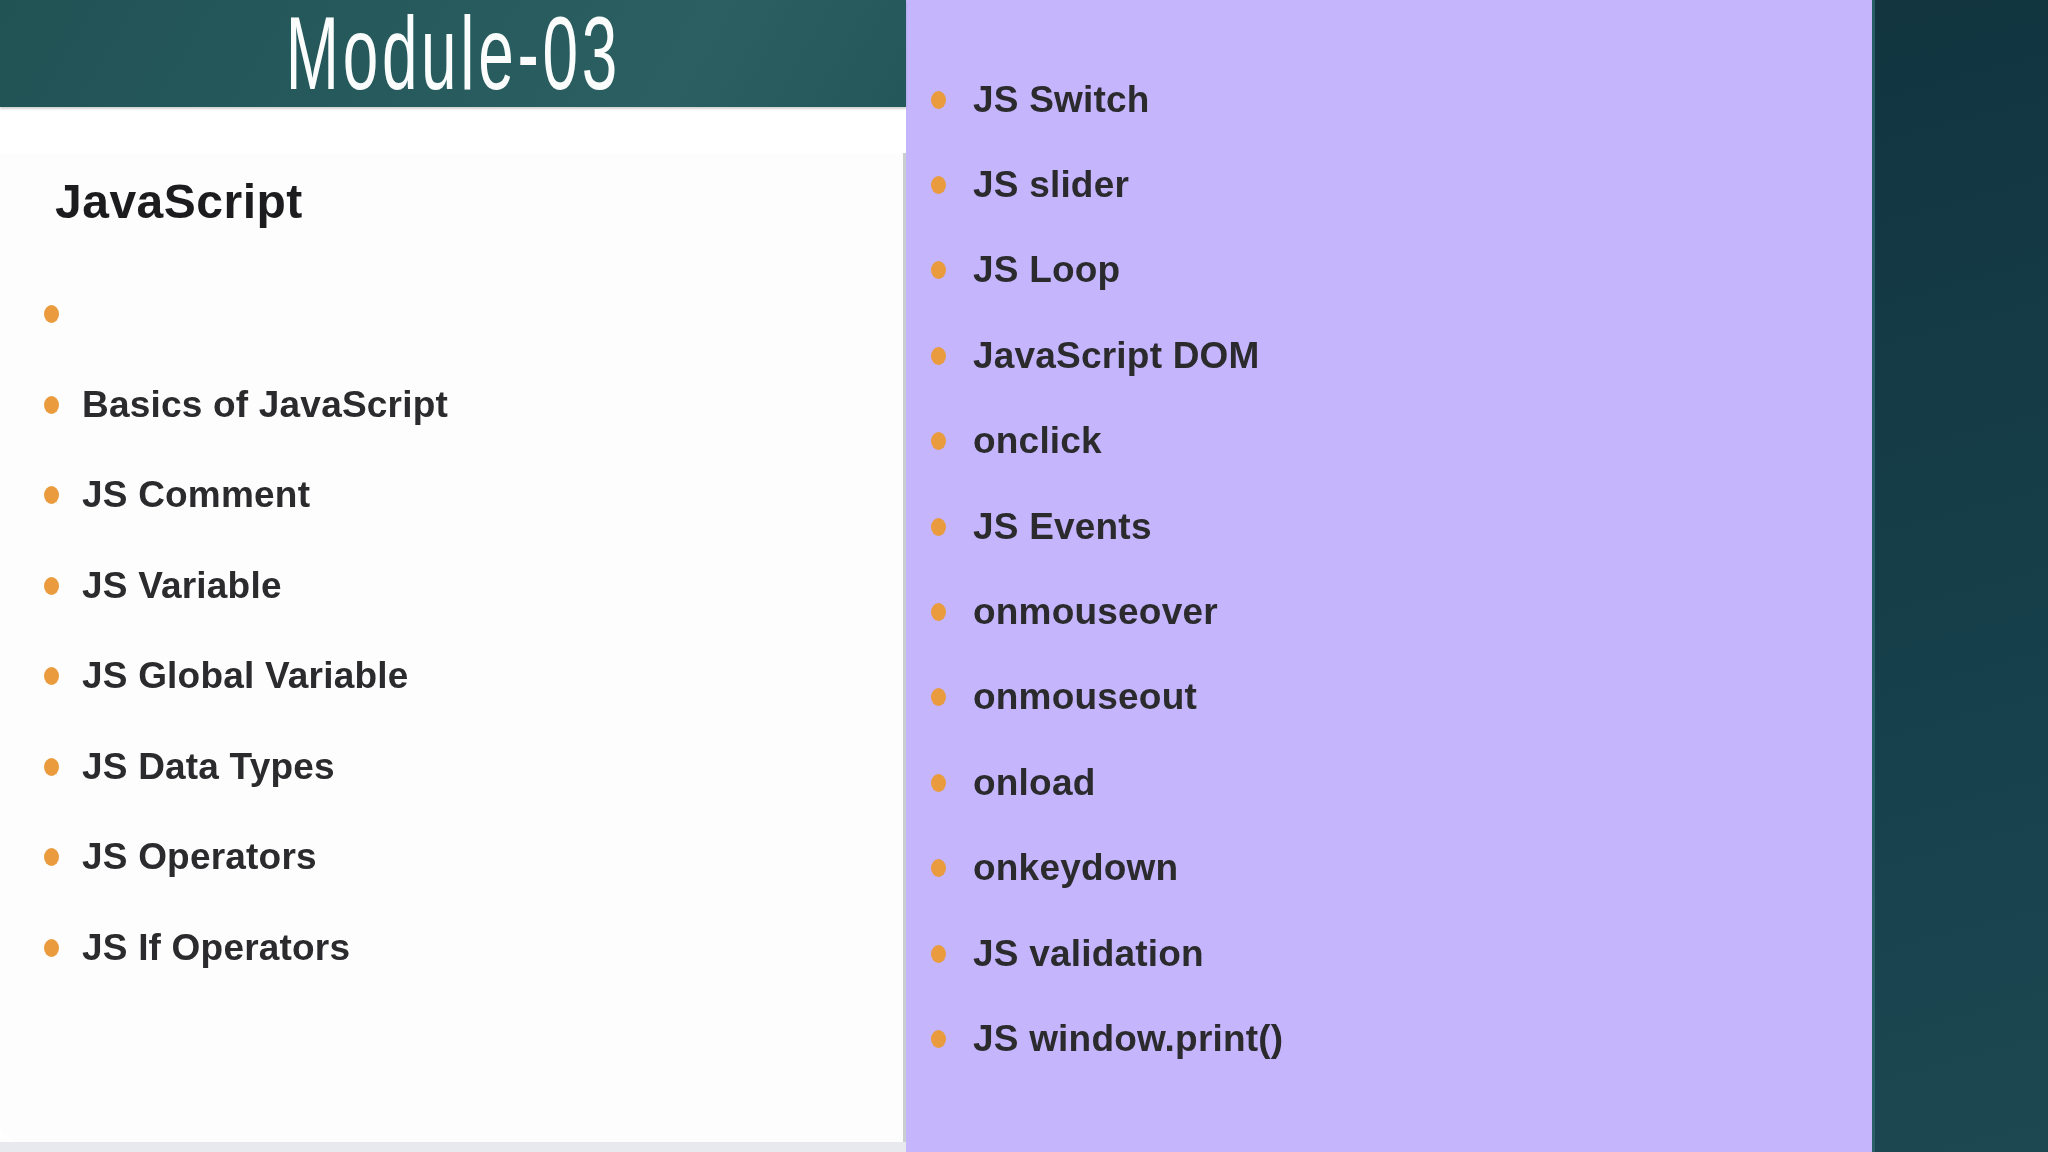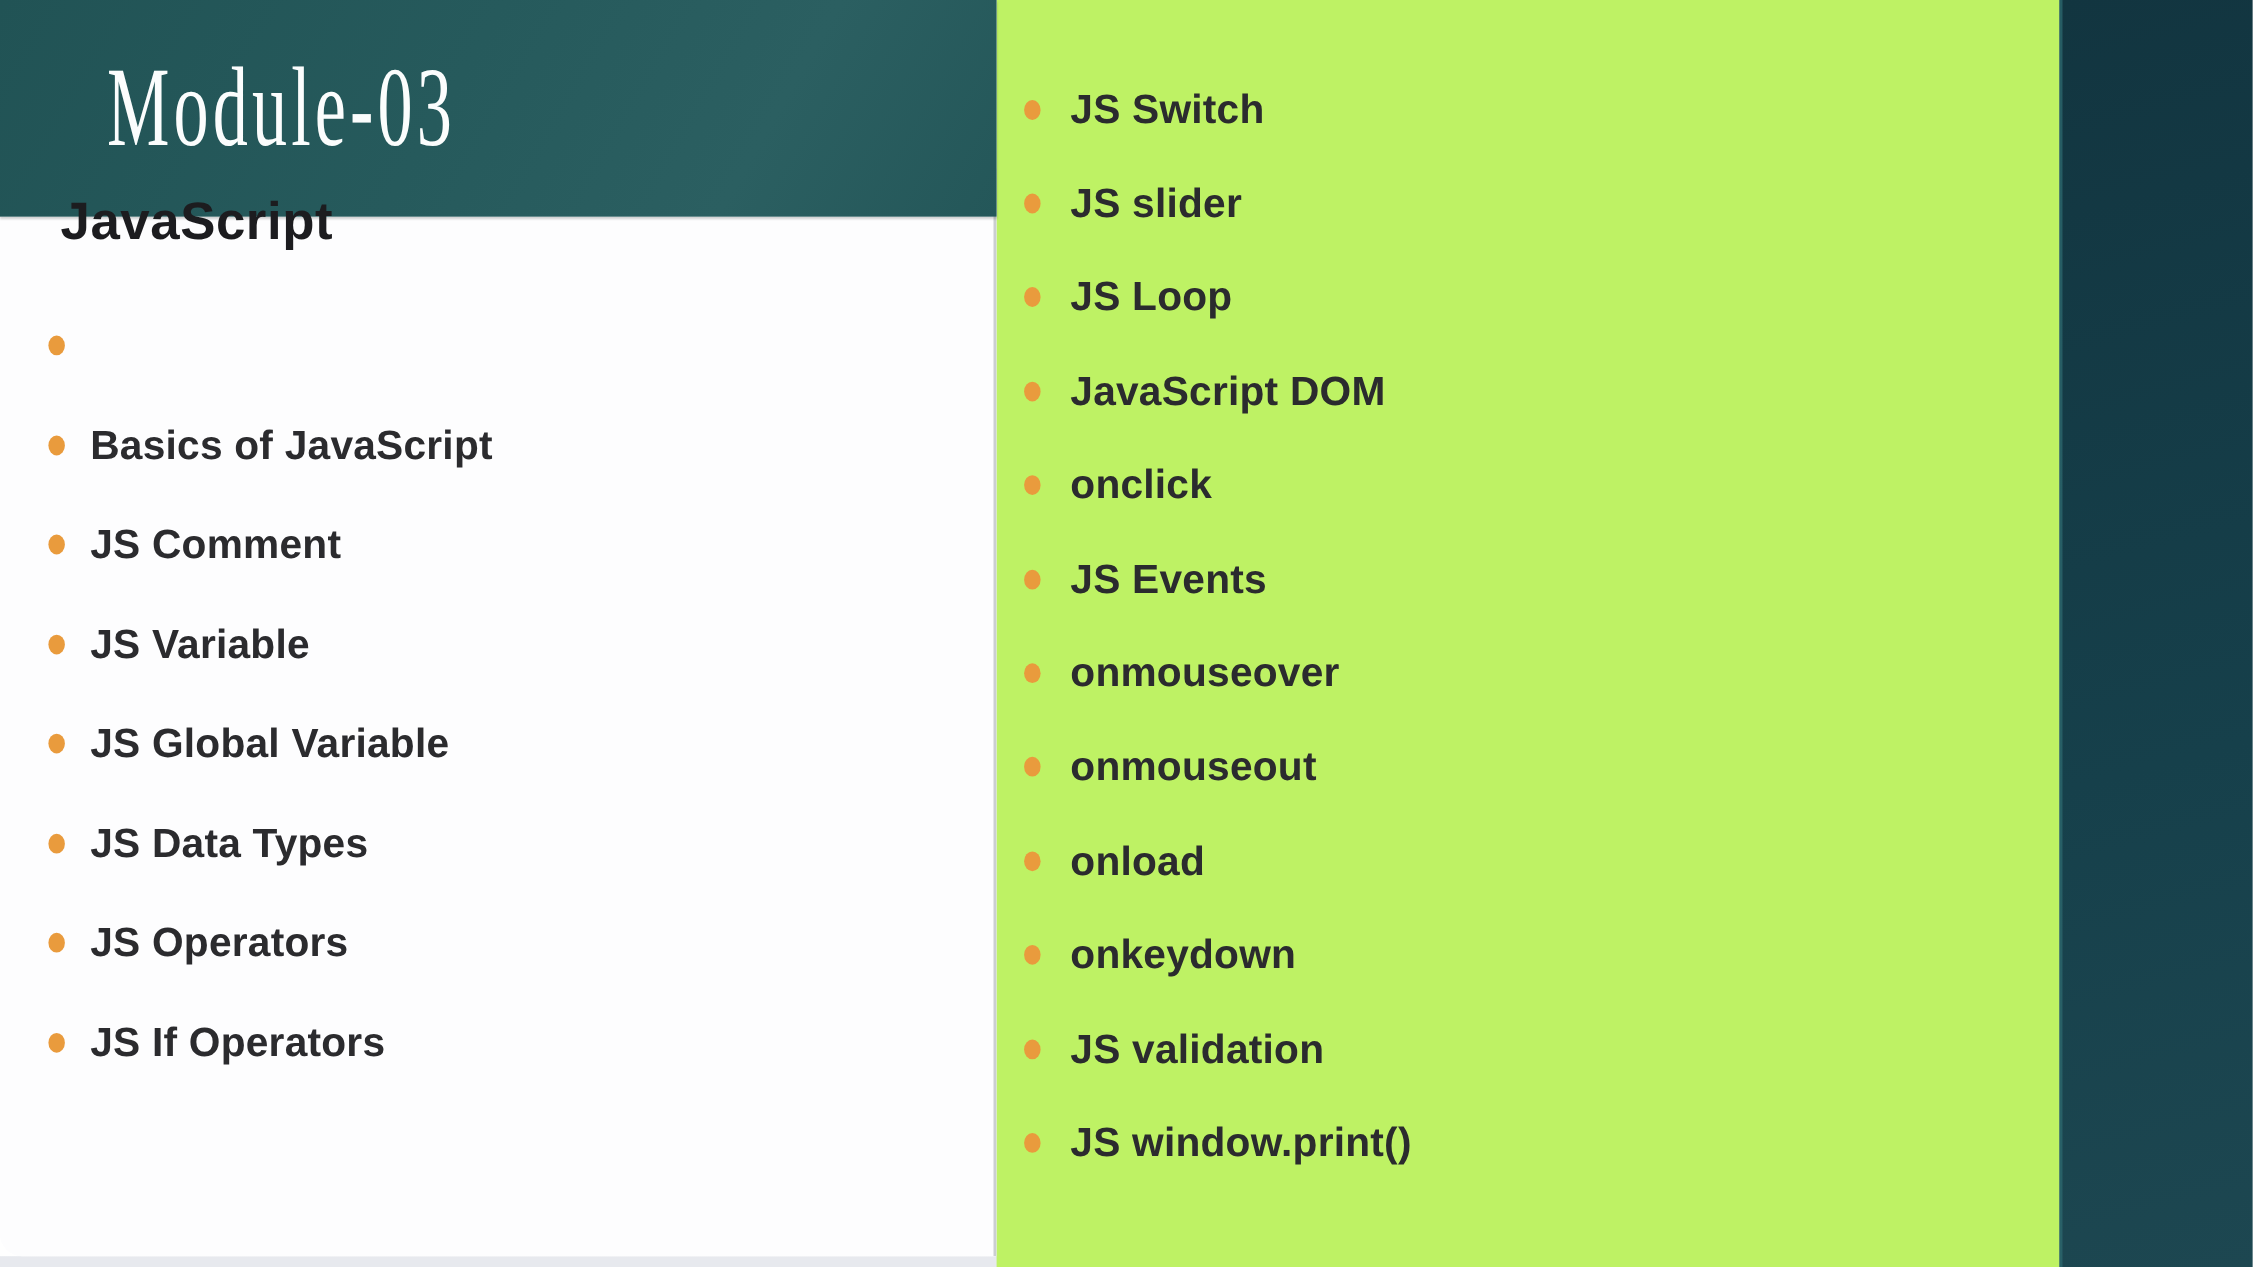--- a/index.html
+++ b/index.html
@@ -38,27 +38,26 @@
     position: absolute;
     left: 0; bottom: 0;
     width: 1150px; height: 10px;
     background: linear-gradient(90deg, #e7e9ee 0%, #e7e9ee 86%, rgba(231,233,238,0) 100%);
   }
 
   
   .header {
     position: absolute;
     left: 0; top: 0;
-    width: 906px; height: 197px;
+    width: 906px; height: 107px;
     background: linear-gradient(120deg, #215355 0%, var(--header-teal) 45%, #2b5f61 75%, #245759 100%);
     display: flex;
     align-items: center;
-    justify-content: flex-start;
+    justify-content: center;
     box-shadow: 0 2px 2px rgba(0,0,0,0.18);
-    font-family: Liberation Serif, serif;
   }
   .header-title {
     color: #fbfdfd;
     font-size: 103px;
     font-weight: 400;
     letter-spacing: 6px;
     white-space: nowrap;
     transform: scaleX(0.62);
     transform-origin: center;
     line-height: 1;
@@ -70,21 +69,21 @@
     left: 0; top: 153px;
     width: 903px; height: 989px;
     background: #fdfdfe;
     border-right: 3px solid #cbced1;
     border-radius: 0 0 0 20px;
   }
   .right-panel {
     position: absolute;
     left: 906px; top: 0;
     width: 966px; height: 1152px;
-    background: #bef264;
+    background: #c4b5fd;
   }
 
   .left-heading {
     position: absolute;
     left: 55px; top: 178px;
     font-size: 48px;
     font-weight: 700;
     color: var(--heading-dark);
     letter-spacing: 0.5px;
     line-height: 1;

